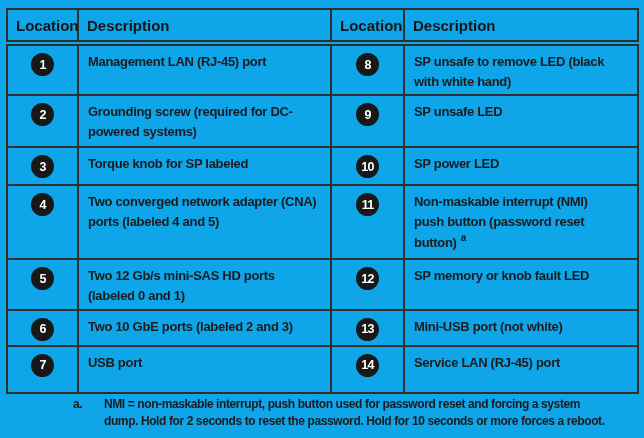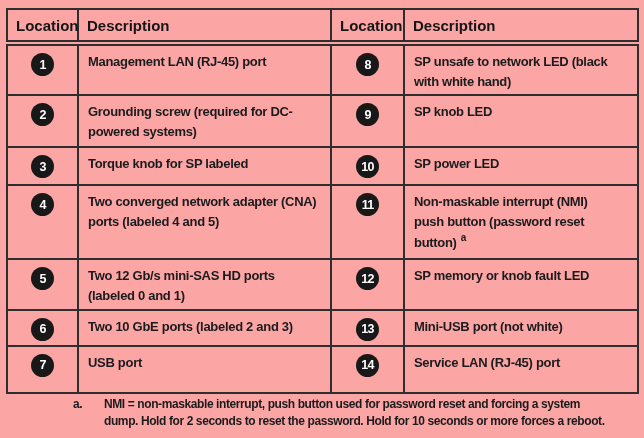--- a/index.html
+++ b/index.html
@@ -4,21 +4,21 @@
 <style>
   html, body {
     margin: 0;
     padding: 0;
     background: #ffffff;
   }
   .page {
     position: relative;
     width: 644px;
     height: 438px;
-    background: #fca5a5;
+    background: #0ea5e9;
     font-family: "Liberation Sans", sans-serif;
     color: #1b1b1d;
     overflow: hidden;
   }
   table.port-table {
     position: absolute;
     left: 6px;
     top: 8px;
     width: 631px;
     border-collapse: collapse;
@@ -112,29 +112,29 @@
         <th>Description</th>
         <th class="loc-col">Location</th>
         <th>Description</th>
       </tr>
     </thead>
     <tbody id="table-body">
         <tr style="height: 43px;">
           <td class="loc-cell"><span class="badge">1</span></td>
           <td class="desc-cell"><span>Management LAN (RJ-45) port</span></td>
           <td class="loc-cell"><span class="badge">8</span></td>
-          <td class="desc-cell"><span>SP unsafe to network LED (black
+          <td class="desc-cell"><span>SP unsafe to remove LED (black
 with white hand)</span></td>
         </tr>
         <tr style="height: 52px;">
           <td class="loc-cell"><span class="badge">2</span></td>
           <td class="desc-cell"><span>Grounding screw (required for DC-
 powered systems)</span></td>
           <td class="loc-cell"><span class="badge">9</span></td>
-          <td class="desc-cell"><span>SP knob LED</span></td>
+          <td class="desc-cell"><span>SP unsafe LED</span></td>
         </tr>
         <tr style="height: 38px;">
           <td class="loc-cell"><span class="badge">3</span></td>
           <td class="desc-cell"><span>Torque knob for SP labeled</span></td>
           <td class="loc-cell"><span class="badge">10</span></td>
           <td class="desc-cell"><span>SP power LED</span></td>
         </tr>
         <tr style="height: 74px;">
           <td class="loc-cell"><span class="badge">4</span></td>
           <td class="desc-cell"><span>Two converged network adapter (CNA)

